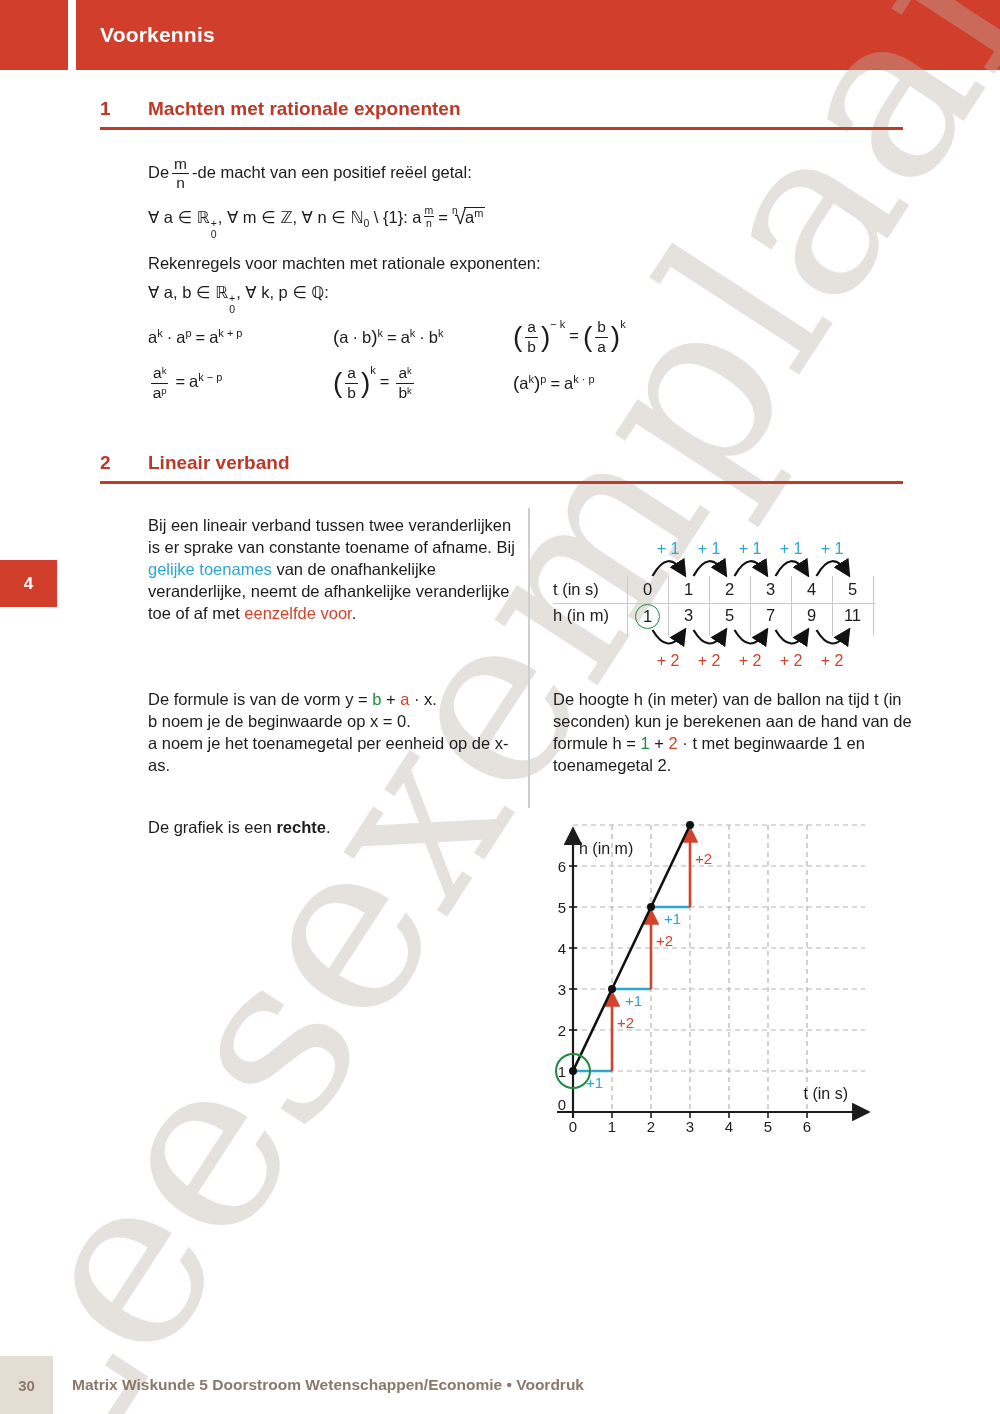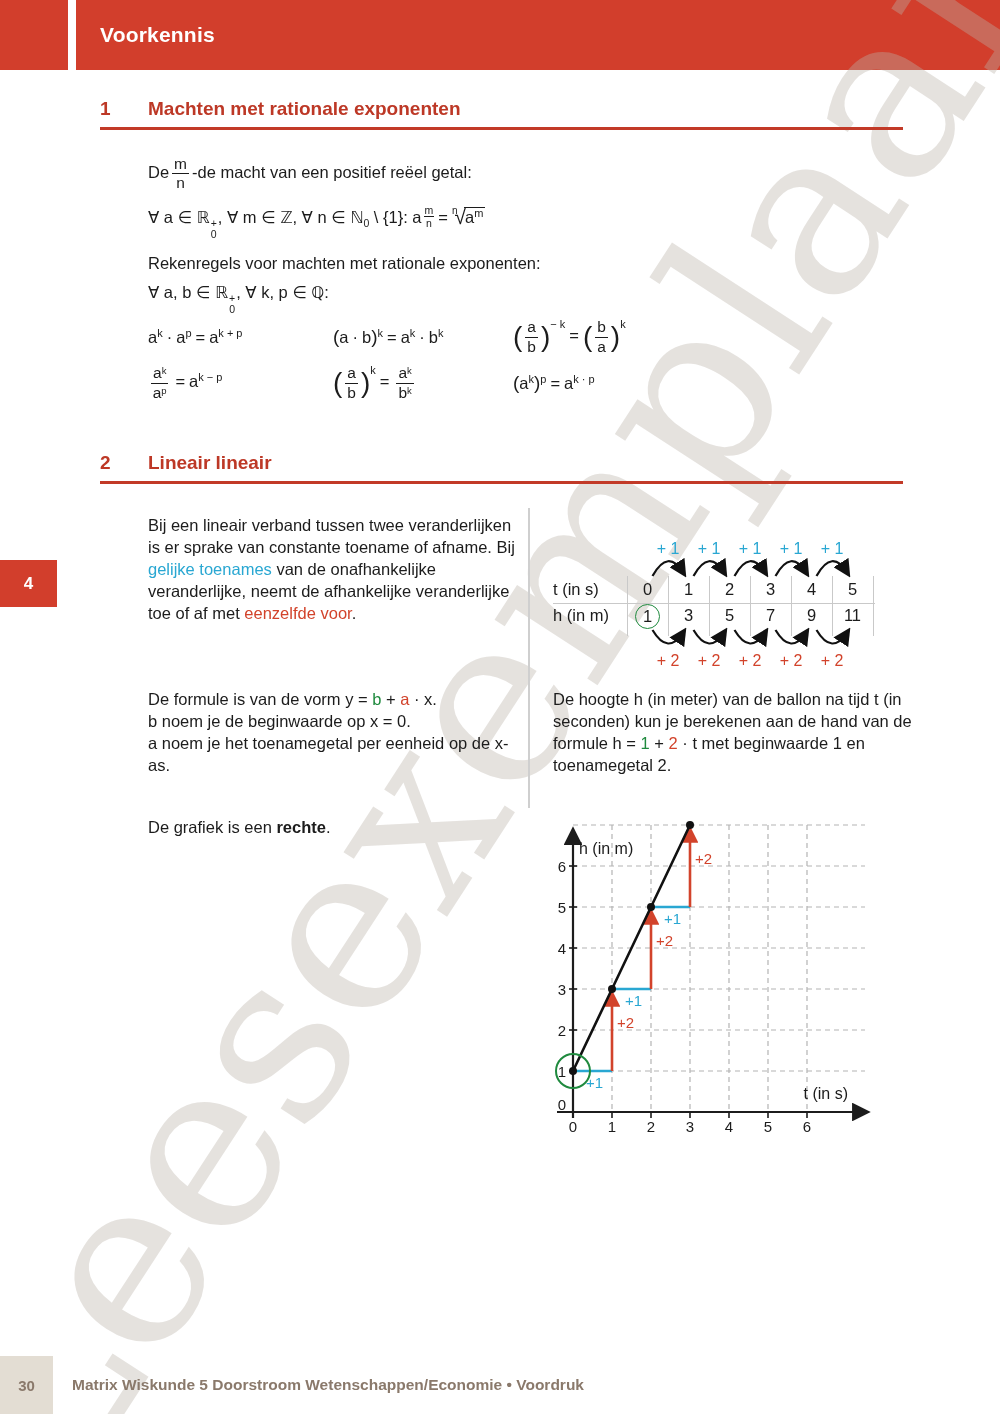--- a/index.html
+++ b/index.html
@@ -156,21 +156,21 @@
           </span>
       </span>
 
       <span>
         <span class="mp">(</span><span>a</span><sup class="sp">k</sup><span class="mp">)</span><sup class="sp">p</sup><span class="op">=</span><span>a</span><sup class="sp">k · p</sup>
       </span>
     </div>
 
     <div class="sec-head" style="top:452px;">
       <span class="sec-num">2</span>
-      <span class="sec-title">Lineair lineair</span>
+      <span class="sec-title">Lineair verband</span>
     </div>
     <div class="sec-rule" style="top:481px;"></div>
 
     <div class="divider"></div>
 
     <div class="abs txt" style="left:148px;top:514px;width:368px;">
       <span>Bij een lineair verband tussen twee veranderlijken is er sprake van constante toename of afname. Bij </span><span class="blue">gelijke toenames</span><span> van de onafhankelijke veranderlijke, neemt de afhankelijke veranderlijke toe of af met </span><span class="redtx">eenzelfde voor</span><span>.</span>
     </div>
 
     <div class="abs txt" style="left:148px;top:688px;width:368px;">

